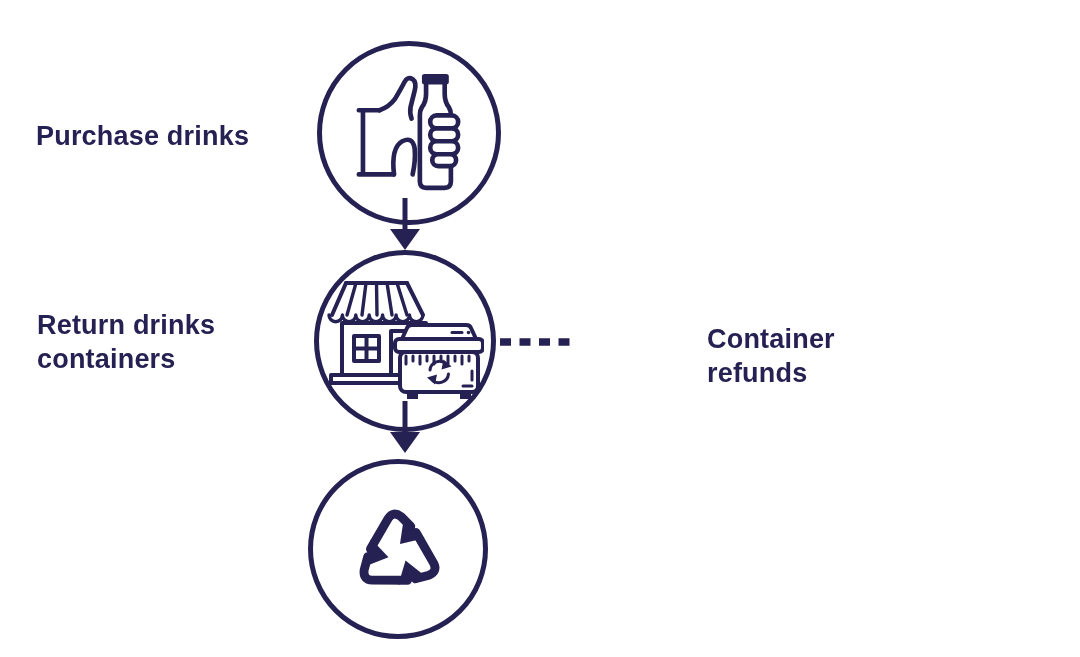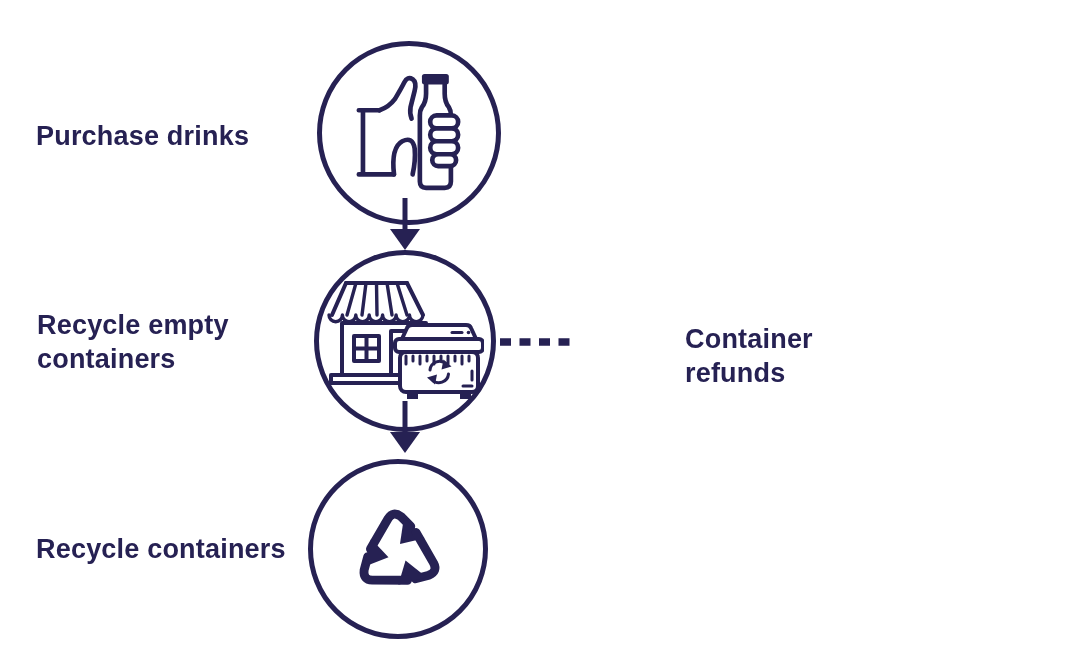--- a/index.html
+++ b/index.html
@@ -21,21 +21,21 @@
   .refund-circle {
     position:absolute; border-radius:50%; background:var(--accent);
     display:flex; align-items:center; justify-content:center;
   }
   .arrow, .connector { position:absolute; z-index:2; }
   .icon { display:flex; align-items:center; justify-content:center; }
   svg { display:block; }
   .lbl-purchase { left:36px;  top:108px; }
   .lbl-return   { left:37px;  top:297px; }
   .lbl-recycle  { left:36px;  top:521px; }
-  .lbl-refund   { left:685px; top:311px; }
+  .lbl-refund   { left:707px; top:311px; }
   .c-purchase { left:317px; top:30px;  width:184px; height:184px; }
   .c-return   { left:314px; top:239px; width:182px; height:182px; }
   .c-recycle  { left:308px; top:448px; width:180px; height:180px; }
   .c-refund   { left:569px; top:271px; width:122px; height:122px; }
   .arrow-1 { left:387px; top:187px; }
   .arrow-2 { left:387px; top:390px; }
   .dash-line { left:500px; top:325px; }
   .coin-text {
     font-family:"Liberation Sans", sans-serif; font-weight:700; font-size:16.5px;
   }
@@ -67,21 +67,21 @@
         <rect x="75" y="78.5" width="23" height="11.5" rx="5.7" fill="#fff"></rect>
       </svg>
     </span>
   </div>
 
   <svg class="arrow arrow-1" width="36" height="54" viewBox="0 0 36 54">
     <line x1="18" y1="0" x2="18" y2="33" stroke="currentColor" stroke-width="5"></line>
     <polygon points="3,31 33,31 18,52" fill="currentColor"></polygon>
   </svg>
 
-  <div class="step-label lbl-return">Recycle empty
+  <div class="step-label lbl-return">Return drinks
 containers</div>
 
   <div class="flow-circle c-return">
     <span class="icon">
       <svg width="158" height="124" viewBox="0 0 158 124" fill="none" stroke="currentColor" stroke-width="4" stroke-linecap="round" stroke-linejoin="round">
 
         <rect x="5" y="96" width="75" height="8"></rect>
         <rect x="16" y="44" width="84" height="52"></rect>
 
         <rect x="28" y="57" width="25" height="25"></rect>
@@ -120,21 +120,20 @@
   </svg>
 
 
   <div class="step-label lbl-refund">Container refunds</div>
 
   <svg class="arrow arrow-2" width="36" height="54" viewBox="0 0 36 54">
     <line x1="18" y1="0" x2="18" y2="33" stroke="currentColor" stroke-width="5"></line>
     <polygon points="3,31 33,31 18,52" fill="currentColor"></polygon>
   </svg>
 
-  <div class="step-label lbl-recycle">Recycle containers</div>
 
   <div class="flow-circle c-recycle">
     <span class="icon">
       <svg width="128" height="128" viewBox="0 0 130 130" fill="none" stroke="currentColor" stroke-width="9" stroke-linecap="round" stroke-linejoin="round">
         <g transform="translate(65,70)">
           <g>
             <path d="M-28,-5 L-10,-36 Q-5,-44 3,-38 L13,-28"></path>
             <polygon points="6,-37 27,-16 2,-10" fill="currentColor" stroke="none"></polygon>
           </g>
           <g transform="rotate(120)">

